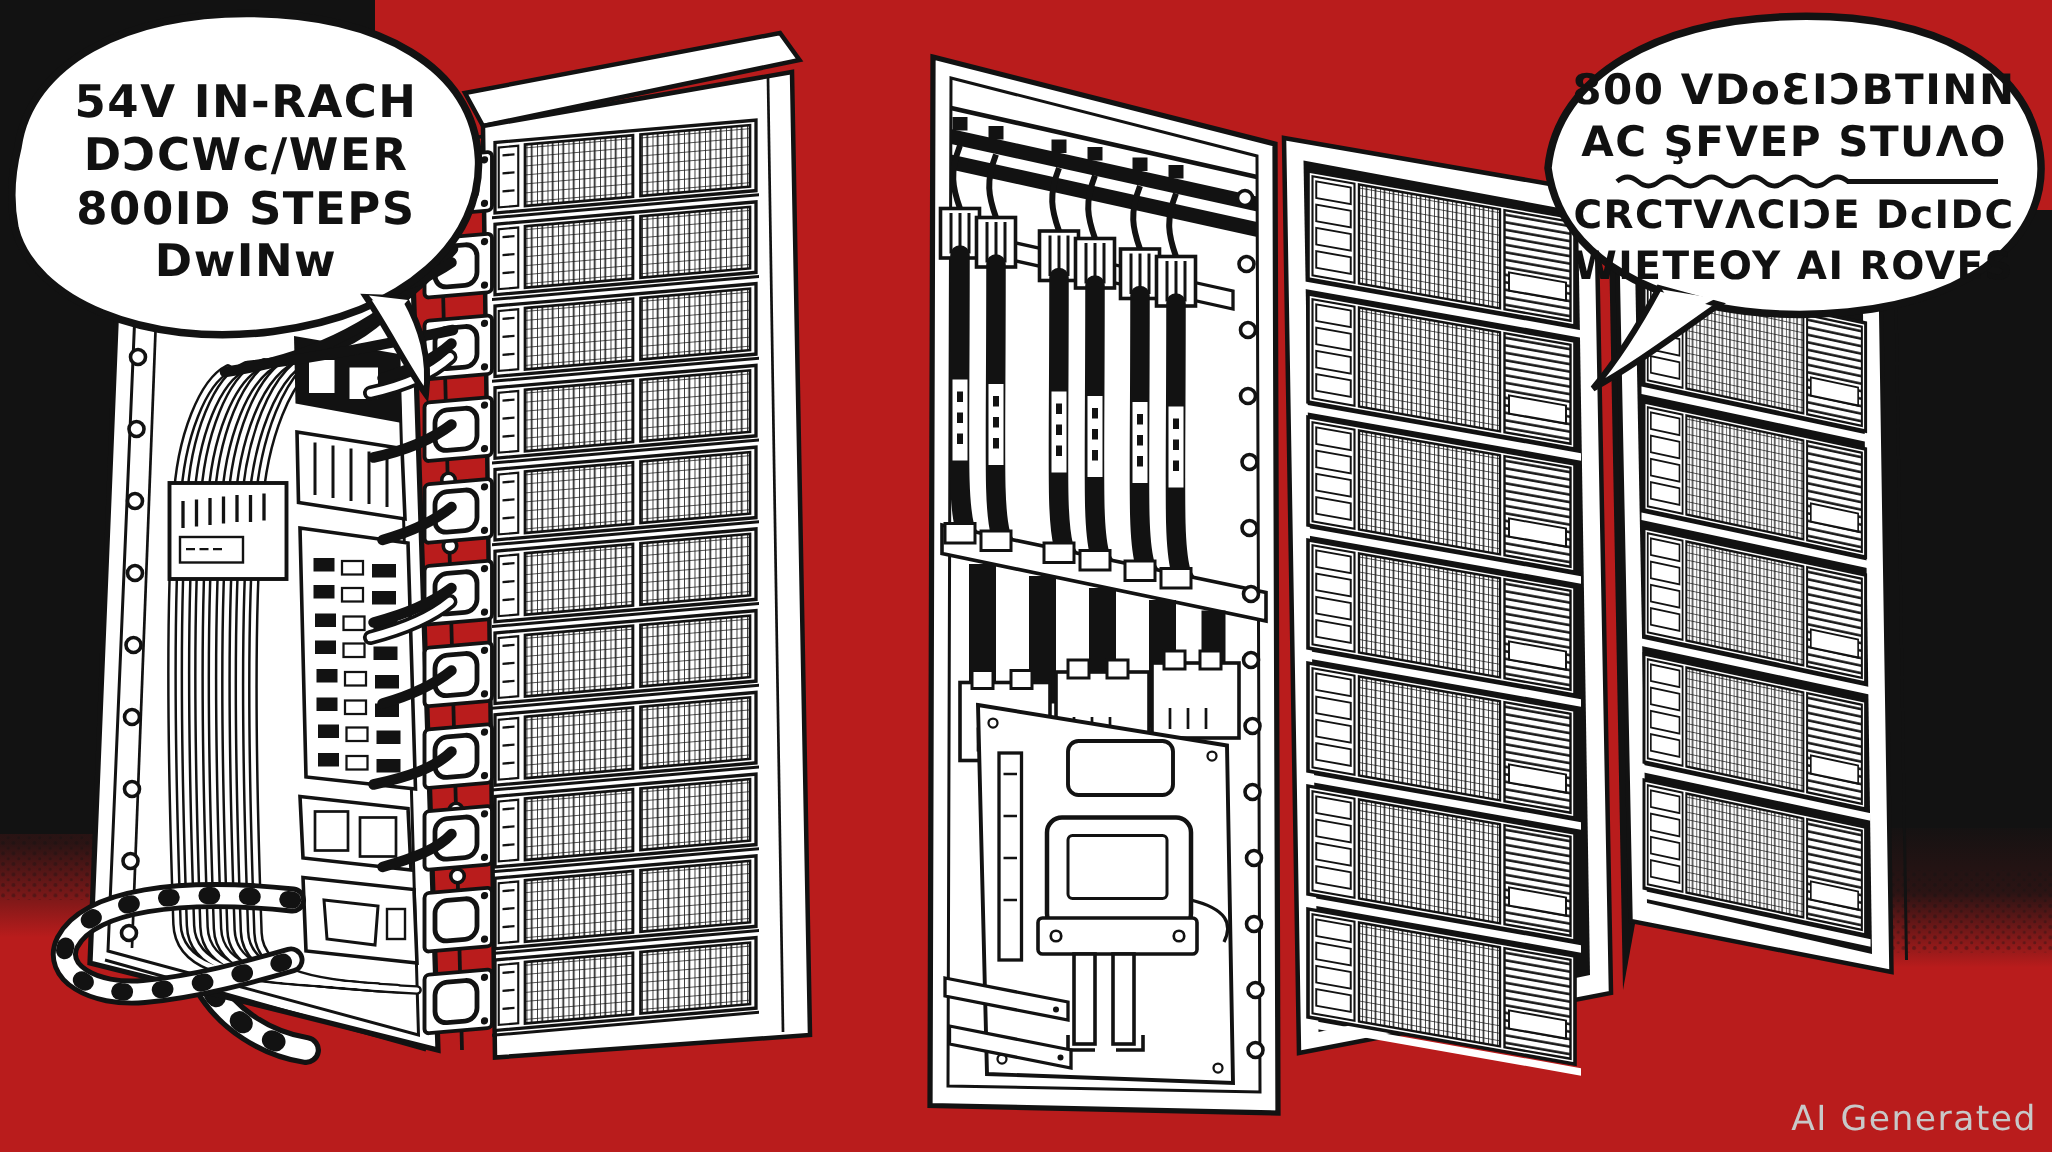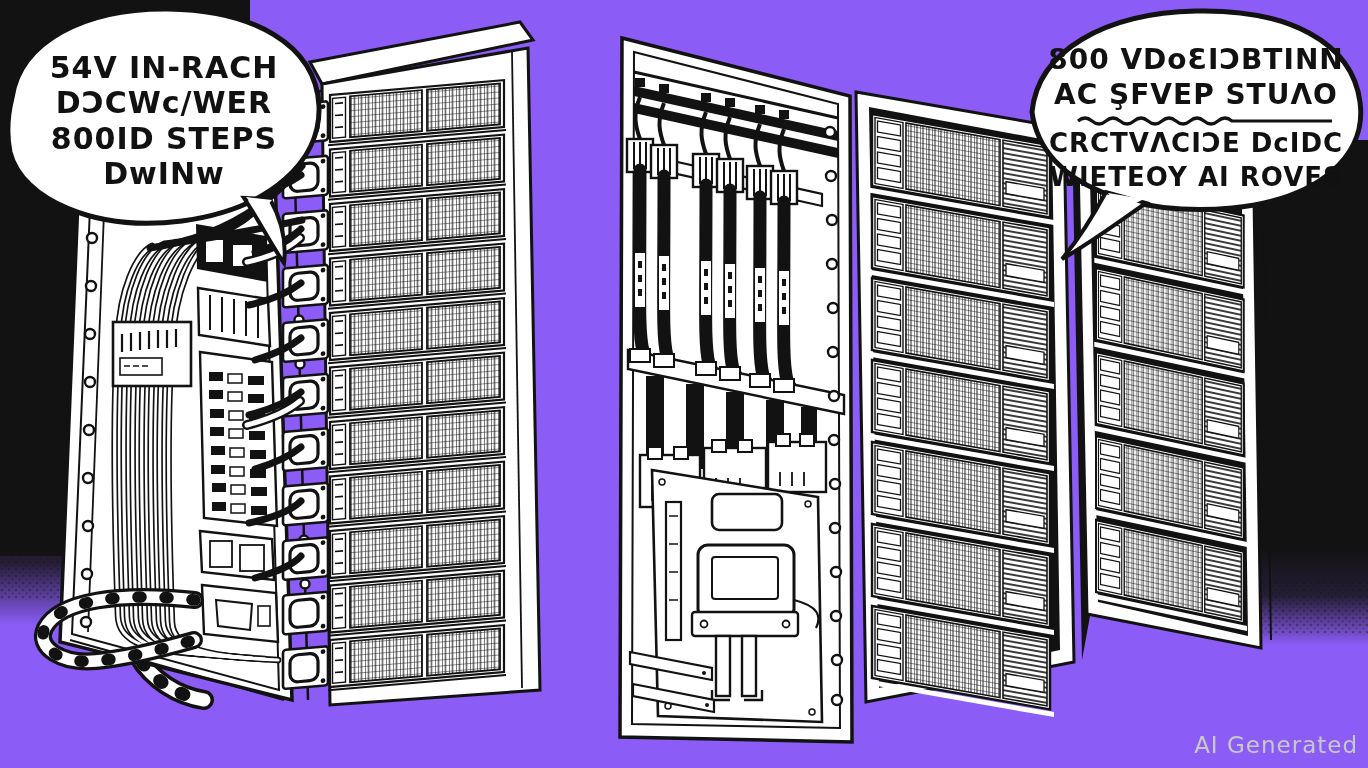--- a/index.html
+++ b/index.html
@@ -1,16 +1,16 @@
 <!DOCTYPE html>
 <html><head>
 <meta charset="utf-8">
 <style>
   html,body{margin:0;padding:0;background:#ffffff;width:1368px;height:768px;overflow:hidden;}
-  .stage{position:relative;width:1368px;height:768px;background:#8b5cf6;}
+  .stage{position:relative;width:1368px;height:768px;background:#b91c1c;}
   svg{display:block}
   text{font-family:"DejaVu Sans","Liberation Sans",sans-serif;}
   .bubble-line{font-weight:bold;fill:#111;letter-spacing:1px;}
   .watermark{font-weight:400;letter-spacing:1px;}
 </style>
 </head>
 <body>
 
 <div class="stage">
 <svg width="1368" height="768" viewBox="0 0 1368 768">

